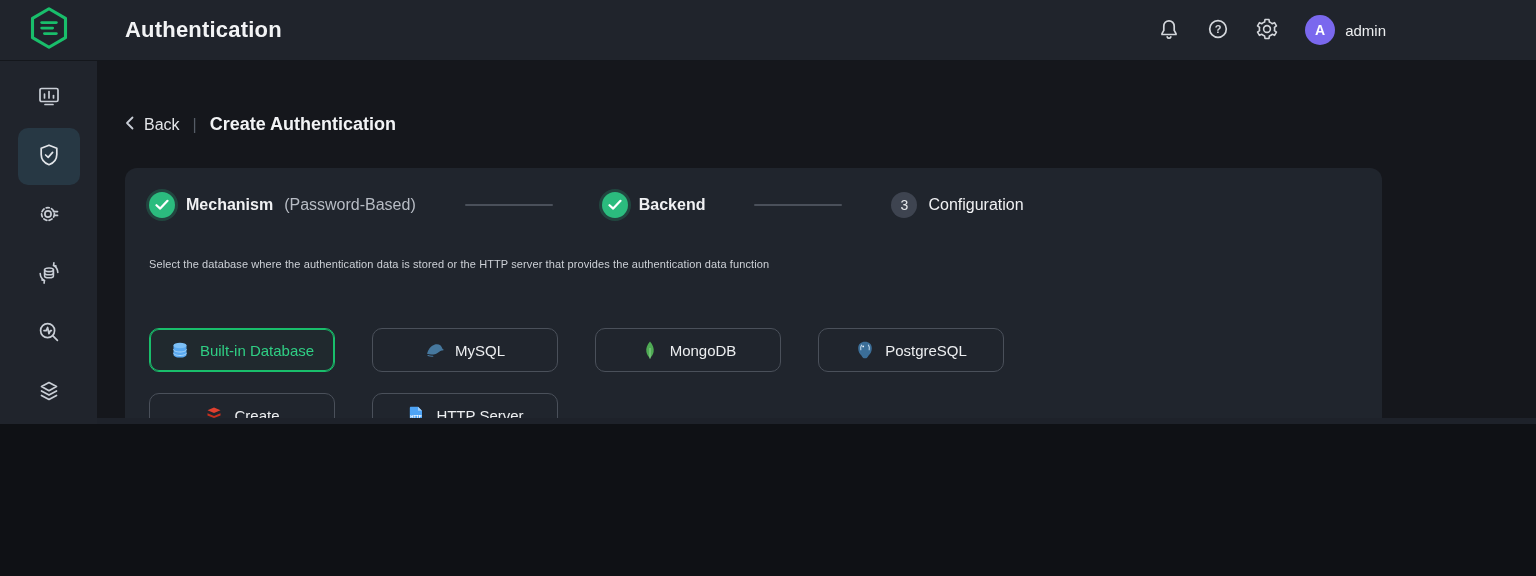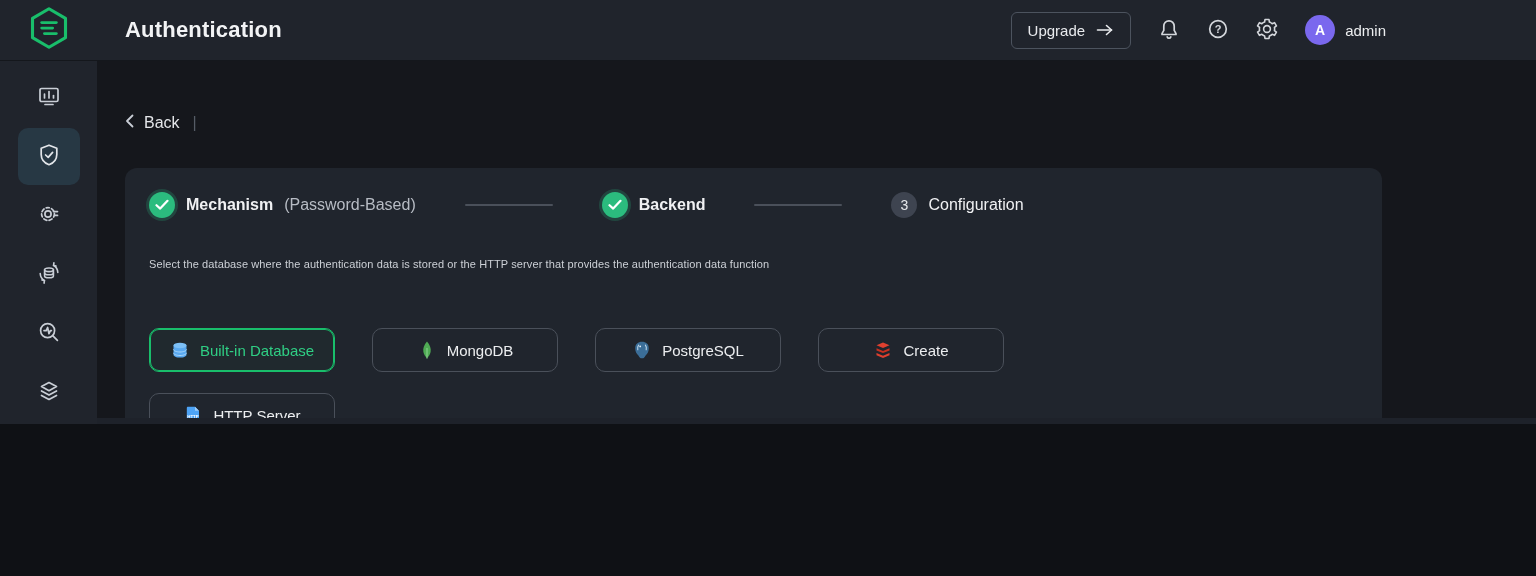--- a/index.html
+++ b/index.html
@@ -108,29 +108,20 @@
           <path d="M24 3 L42 13.5 V34.5 L24 45 L6 34.5 V13.5 Z" stroke="#19be6b" stroke-width="3.4" stroke-linejoin="round"></path>
           <line x1="16" y1="18" x2="32" y2="18" stroke="#19be6b" stroke-width="3" stroke-linecap="round"></line>
           <line x1="16" y1="24" x2="28" y2="24" stroke="#19be6b" stroke-width="3" stroke-linecap="round"></line>
           <line x1="19" y1="30" x2="32" y2="30" stroke="#19be6b" stroke-width="3" stroke-linecap="round"></line>
         </svg>
       </span>
     </div>
     <h1 class="topbar-title">Authentication</h1>
 
     <div class="topbar-right">
-      <button class="upgrade-btn">
-        <span>Upgrade</span>
-        <span>
-          <svg width="18" height="12" viewBox="0 0 18 12" fill="none" stroke="#e8eaed" stroke-width="1.6" stroke-linecap="round" stroke-linejoin="round">
-            <line x1="1.5" y1="6" x2="15.5" y2="6"></line>
-              <polyline points="10.5,1.5 15.5,6 10.5,10.5"></polyline>
-          </svg>
-        </span>
-      </button>
       <button class="icon-btn">
         <span>
           <svg width="22" height="22" viewBox="0 0 22 22" fill="none" stroke="#d4d7dc" stroke-width="1.7" stroke-linecap="round" stroke-linejoin="round">
             <path d="M11 2.8c-3 0-5.2 2.3-5.2 5.4v4.2L4 15.6v.9h14v-.9l-1.8-3.2V8.2c0-3.1-2.2-5.4-5.2-5.4Z"></path>
             <path d="M9.2 18.9a1.9 1.9 0 0 0 3.6 0"></path>
           </svg>
         </span>
       </button>
       <button class="icon-btn">
         <span>
@@ -223,20 +214,21 @@
     <div class="breadcrumb">
       <div class="crumb-back">
         <span>
           <svg width="9" height="14" viewBox="0 0 9 14" fill="none" stroke="#c9ced6" stroke-width="1.8" stroke-linecap="round" stroke-linejoin="round">
             <polyline points="7.5,1.5 2,7 7.5,12.5"></polyline>
           </svg>
         </span>
         <span class="crumb-back-label">Back</span>
       </div>
       <span class="crumb-divider">|</span>
+      <span class="crumb-title">Create Authentication</span>
     </div>
 
     <section class="card">
 
       <div class="stepper">
         <div class="step done">
           <span class="step-dot done">
             <svg width="14" height="12" viewBox="0 0 14 12" fill="none" stroke="#ffffff" stroke-width="2.2" stroke-linecap="round" stroke-linejoin="round">
               <polyline points="1.5,6.2 5.2,9.6 12.5,1.8"></polyline>
             </svg>
@@ -269,20 +261,29 @@
             <svg width="20" height="20" viewBox="0 0 20 20" fill="none">
               <path d="M3.5 5.5v9.2c0 1.6 2.9 2.9 6.5 2.9s6.5-1.3 6.5-2.9V5.5" fill="#5aa9f0"></path>
               <ellipse cx="10" cy="5.5" rx="6.5" ry="2.7" fill="#7cc0f7"></ellipse>
               <path d="M3.5 9.3c0 1.5 2.9 2.7 6.5 2.7s6.5-1.2 6.5-2.7" stroke="#a9d6fa" stroke-width="1"></path>
               <path d="M3.5 12.8c0 1.5 2.9 2.7 6.5 2.7s6.5-1.2 6.5-2.7" stroke="#a9d6fa" stroke-width="1"></path>
             </svg>
           </span>
           <span>Built-in Database</span>
         </button>
 
+        <button class="backend-btn">
+          <span class="bicon">
+            <svg width="20" height="20" viewBox="0 0 20 20" fill="none">
+              <path d="M2 13.8c1.1-4.6 3.8-7.8 7.3-9.1 2.2-.8 4.6-.6 6 .6 1 .8 1.5 2 2 3.2.3.7 1 1.1 1.7 1.5l-1.6.6c-.7-.2-1.4 0-2 .4-1.6 1-2.6 2.3-4.7 2.9-2.7.8-6 .8-8.7-.1Z" fill="#46789e"></path>
+              <path d="M3 15.5c1.5.6 3.2.8 4.8.7" stroke="#46789e" stroke-width="1.1" stroke-linecap="round"></path>
+            </svg>
+          </span>
+          <span>MySQL</span>
+        </button>
 
         <button class="backend-btn">
           <span class="bicon">
             <svg width="20" height="20" viewBox="0 0 20 20" fill="none">
               <path d="M10 1.5c2.9 3.5 4.3 6.9 3.6 10.5-.5 2.6-2.1 4.6-3.3 5.7l-.3 1.3-.3-1.3c-1.2-1.1-2.8-3.1-3.3-5.7C5.7 8.4 7.1 5 10 1.5Z" fill="#4fab54"></path>
               <line x1="10" y1="8" x2="10" y2="18.5" stroke="#8ed492" stroke-width="1"></line>
             </svg>
           </span>
           <span>MongoDB</span>
         </button>

